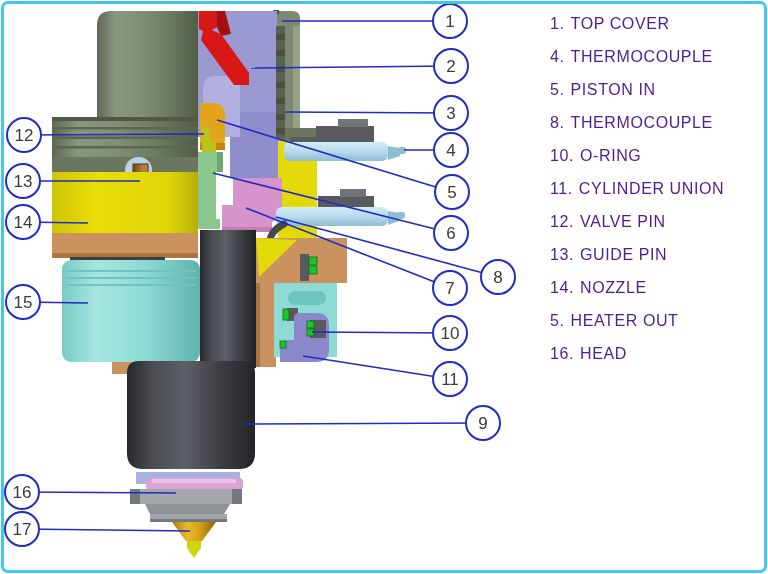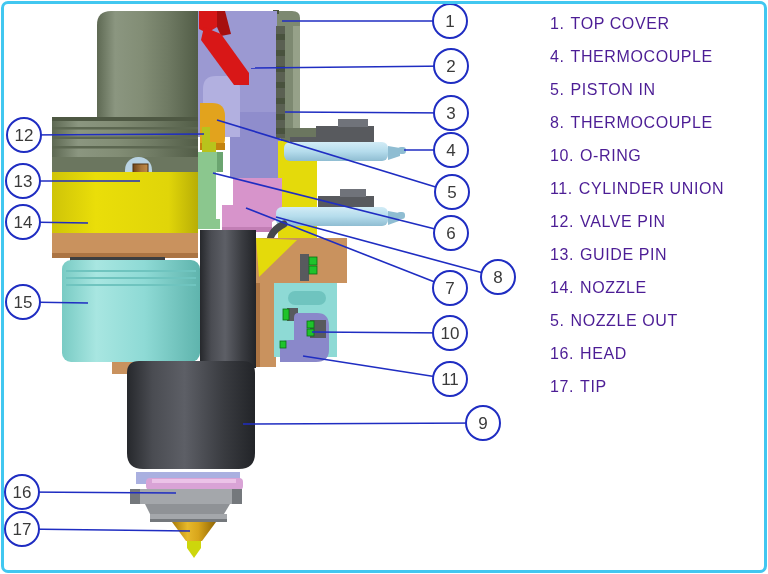--- a/index.html
+++ b/index.html
@@ -300,19 +300,18 @@
   <div id="legend" class="legend">
       <div class="legend-row"><span class="lg-num">1.</span><span class="lg-label">TOP COVER</span></div>
       <div class="legend-row"><span class="lg-num">4.</span><span class="lg-label">THERMOCOUPLE</span></div>
       <div class="legend-row"><span class="lg-num">5.</span><span class="lg-label">PISTON IN</span></div>
       <div class="legend-row"><span class="lg-num">8.</span><span class="lg-label">THERMOCOUPLE</span></div>
       <div class="legend-row"><span class="lg-num">10.</span><span class="lg-label">O-RING</span></div>
       <div class="legend-row"><span class="lg-num">11.</span><span class="lg-label">CYLINDER UNION</span></div>
       <div class="legend-row"><span class="lg-num">12.</span><span class="lg-label">VALVE PIN</span></div>
       <div class="legend-row"><span class="lg-num">13.</span><span class="lg-label">GUIDE PIN</span></div>
       <div class="legend-row"><span class="lg-num">14.</span><span class="lg-label">NOZZLE</span></div>
-      <div class="legend-row"><span class="lg-num">5.</span><span class="lg-label">NOZZLE OUT</span></div>
+      <div class="legend-row"><span class="lg-num">5.</span><span class="lg-label">HEATER OUT</span></div>
       <div class="legend-row"><span class="lg-num">16.</span><span class="lg-label">HEAD</span></div>
-      <div class="legend-row"><span class="lg-num">17.</span><span class="lg-label">TIP</span></div>
     </div>
 
   <div class="frame"></div>
 </div>
 
 </body></html>

